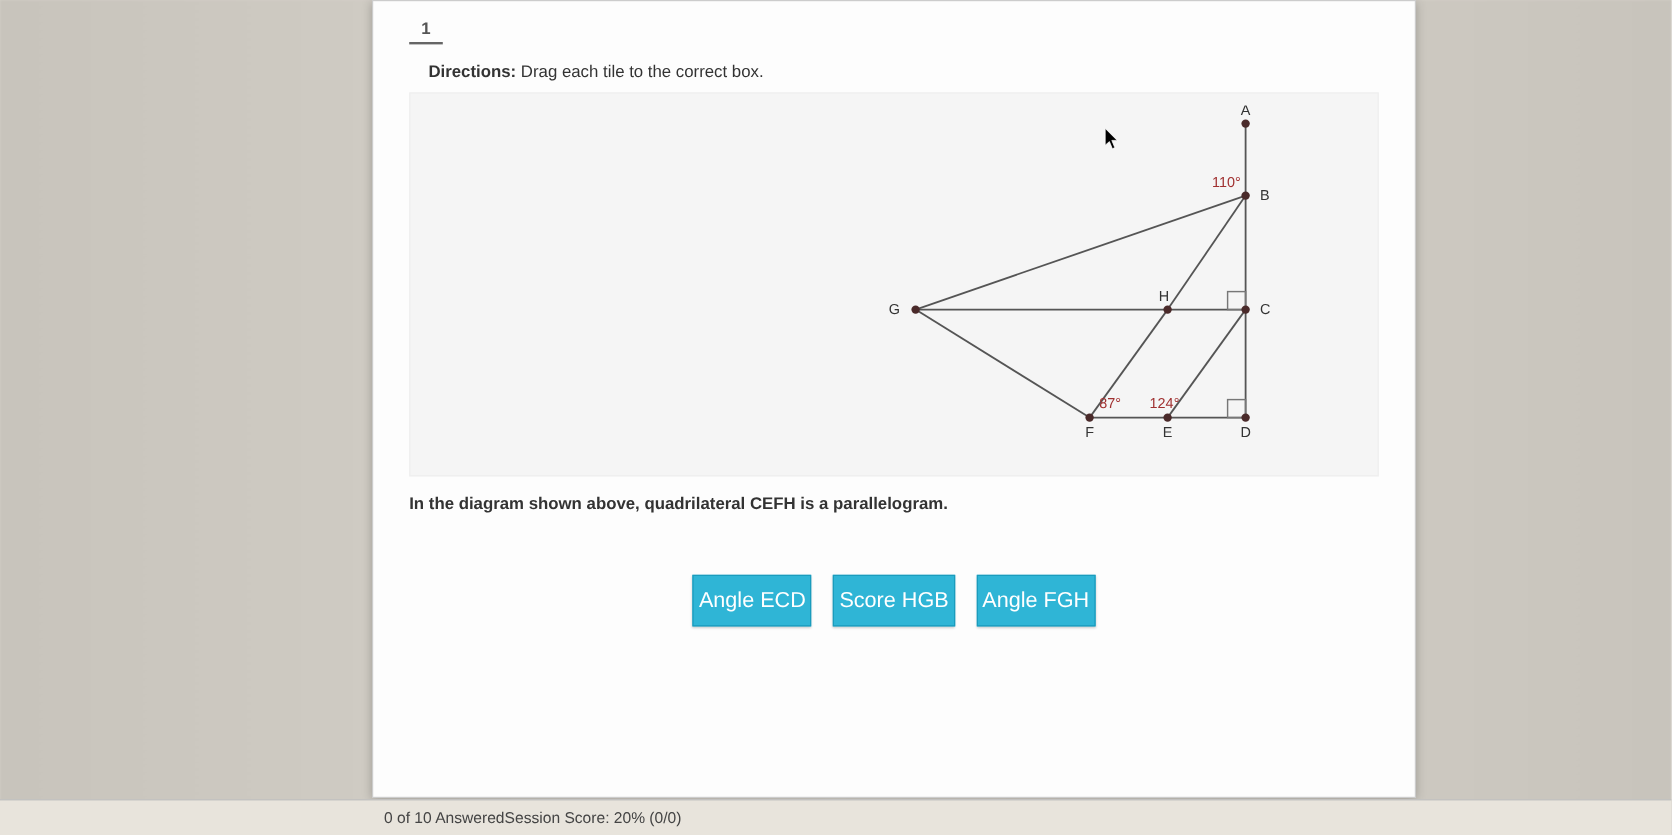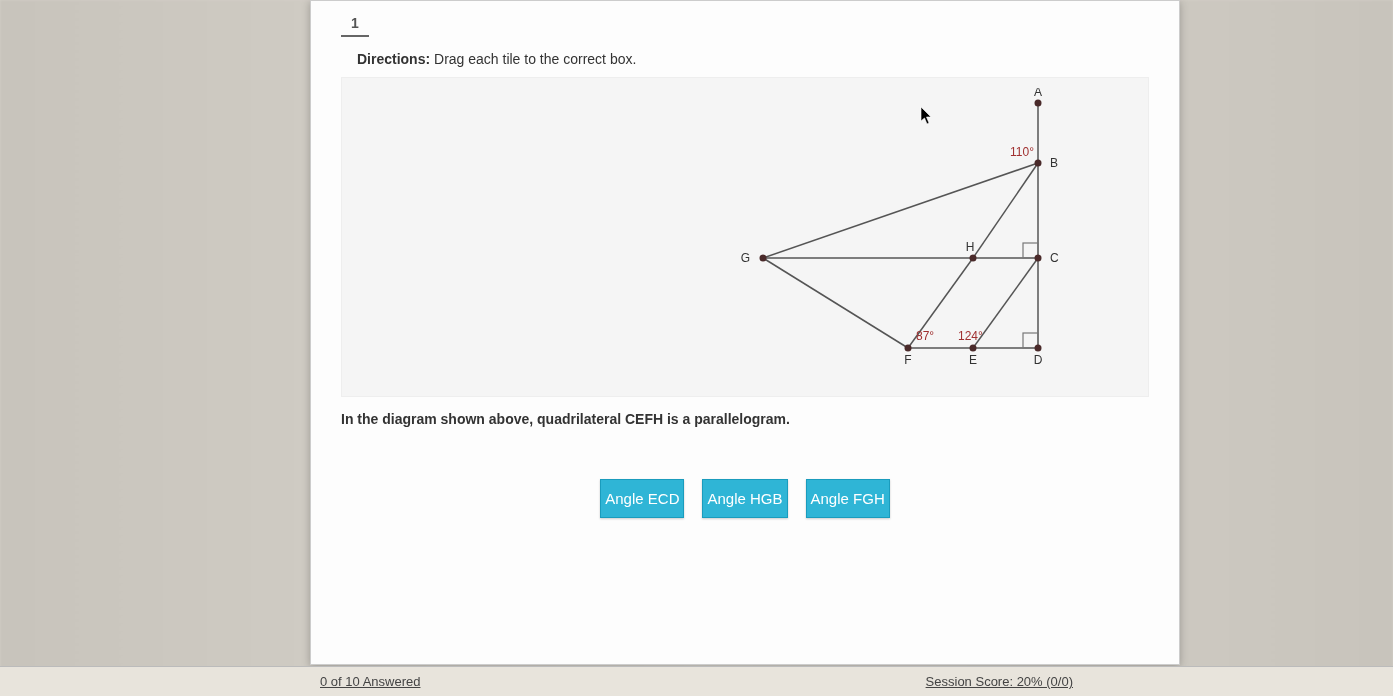--- a/index.html
+++ b/index.html
@@ -70,42 +70,40 @@
   }
   .tiles-row {
     display: flex;
     gap: 18px;
     justify-content: center;
     margin-top: 50px;
   }
   .tile {
     background: #2fb5d6;
     color: #fff;
-    font-size: 15px;
+    font-size: 18px;
     padding: 10px 4px;
     border: 1px solid #1a9cbd;
     box-shadow: 0 1px 2px rgba(0,0,0,0.2);
     cursor: grab;
     user-select: none;
   }
   .bottom-bar {
     position: absolute;
     left: 0;
     right: 0;
     bottom: 0;
     height: 30px;
     background: #e8e4dc;
     border-top: 1px solid #bbb;
     display: flex;
-    justify-content: space-between;
     align-items: center;
     padding: 0 320px 0 320px;
     font-size: 13px;
     color: #444;
-    text-decoration: underline;
   }
   .cursor-arrow {
     position: absolute;
     width: 14px;
     height: 20px;
     pointer-events: none;
   }
 </style>
 </head>
 <body>
@@ -170,21 +168,21 @@
 
     <svg class="cursor-arrow" style="left:578px; top:28px;" viewBox="0 0 14 20">
       <path d="M1 1 L1 15 L4.5 12 L7 18 L9 17 L6.5 11 L11 11 Z" fill="#000" stroke="#fff" stroke-width="0.6"></path>
     </svg>
   </div>
 
   <p class="explain">In the diagram shown above, quadrilateral CEFH is a parallelogram.</p>
 
   <div class="tiles-row">
     <div class="tile">Angle ECD</div>
-    <div class="tile">Angle HGB</div>
+    <div class="tile">Score HGB</div>
     <div class="tile">Angle FGH</div>
   </div>
 
 </div>
 
 <div class="bottom-bar">
   <span>0 of 10 Answered</span>
   <span>Session Score: 20% (0/0)</span>
 </div>
 

